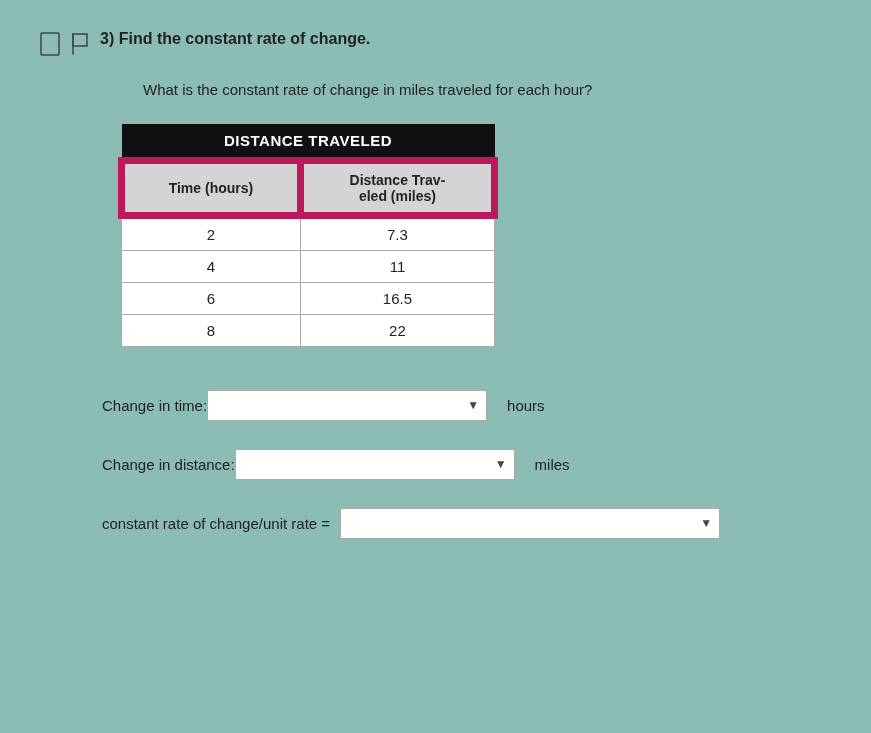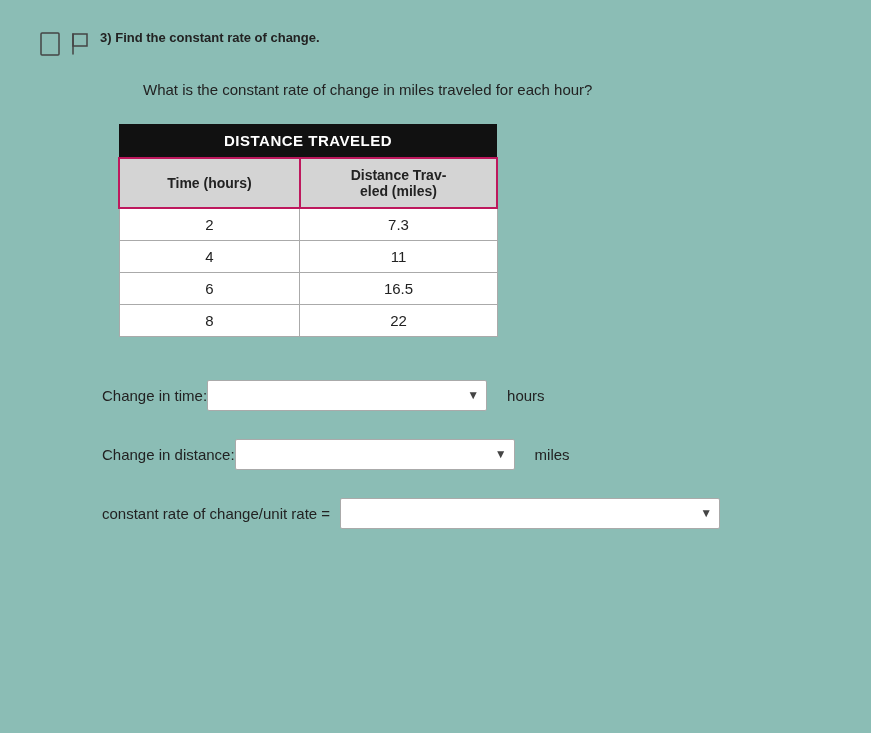--- a/index.html
+++ b/index.html
@@ -23,21 +23,21 @@
     }
 
     .question-header {
       display: flex;
       align-items: flex-start;
       gap: 10px;
       margin-bottom: 20px;
     }
 
     .question-title {
-      font-size: 13px;
+      font-size: 16px;
       font-weight: bold;
     }
 
     .question-body {
       margin-left: 62px;
     }
 
     .question-text {
       font-size: 15px;
       margin-bottom: 22px;
@@ -65,21 +65,21 @@
       padding: 8px 20px;
       letter-spacing: 0.5px;
     }
 
     .col-header-row td {
       background-color: #d4d4d4;
       font-weight: bold;
       font-size: 14px;
       padding: 8px 20px;
       text-align: center;
-      border: 2px solid #be185d;
+      border: 7px solid #be185d;
       vertical-align: middle;
     }
 
     .data-row td {
       background-color: #fff;
       border: 1px solid #aaa;
       padding: 7px 20px;
       text-align: center;
       font-size: 15px;
     }

